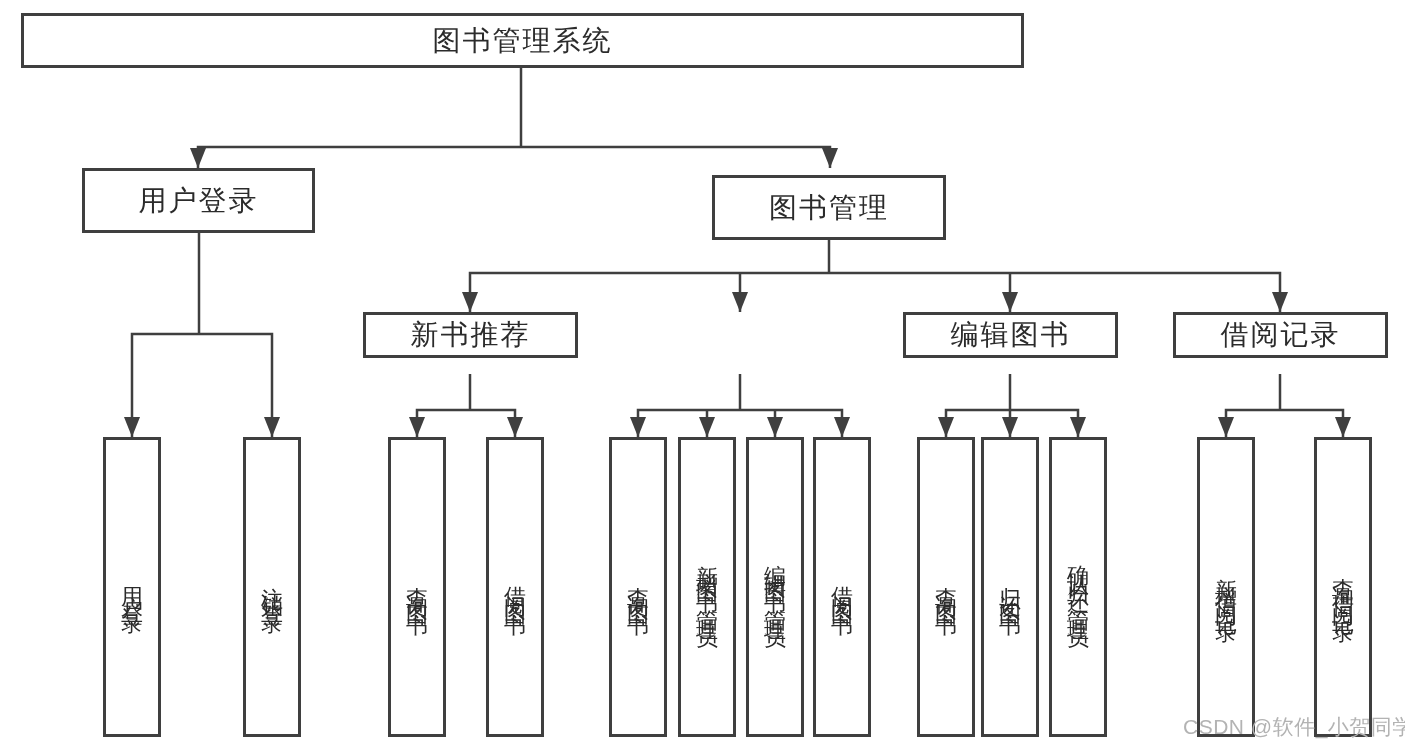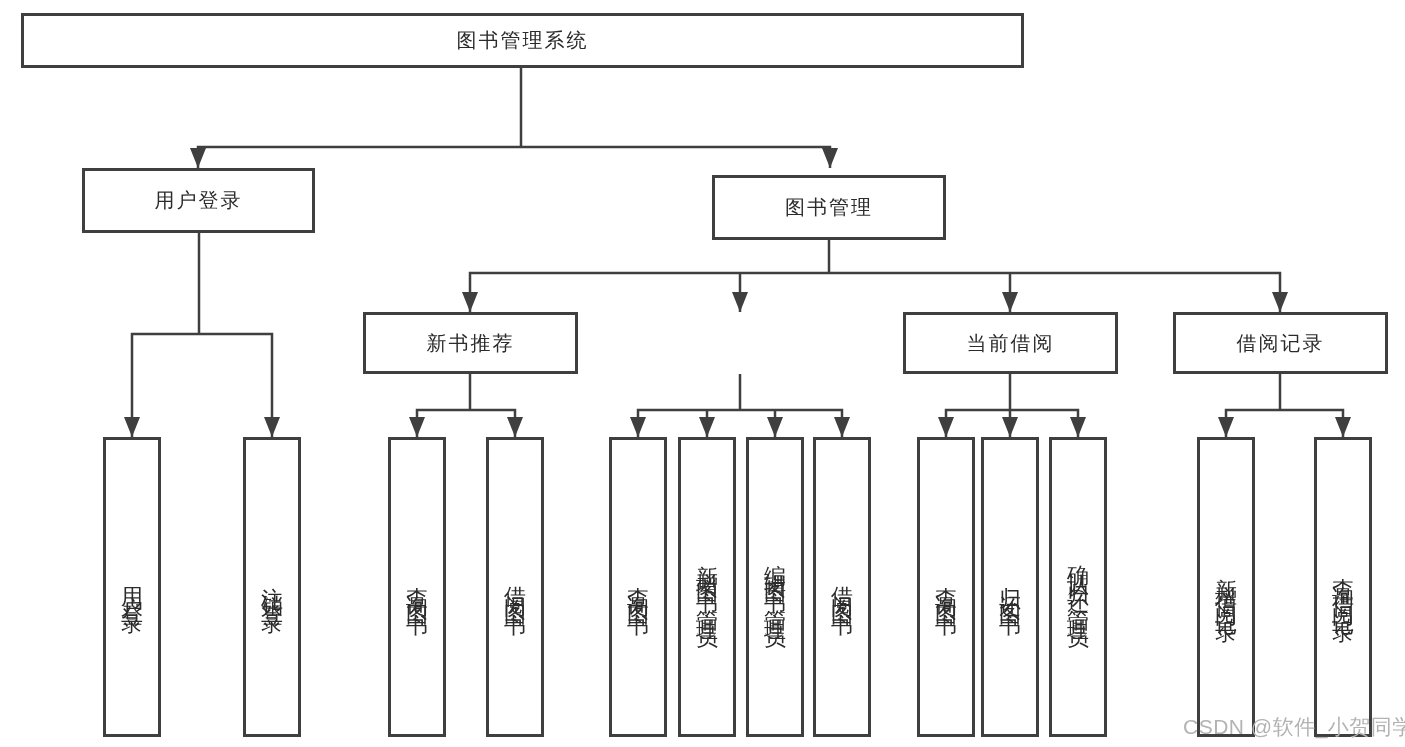--- a/index.html
+++ b/index.html
@@ -9,25 +9,25 @@
     overflow:hidden;position:relative;
   }
   .canvas{position:relative;width:1405px;height:747px;background:#ffffff;}
   svg.wires{position:absolute;left:0;top:0;z-index:1;}
   .box{
     position:absolute;box-sizing:border-box;z-index:2;
     border:3px solid #3f3f3f;background:#ffffff;
     display:flex;align-items:center;justify-content:center;
     color:#2b2b2b;text-align:center;
   }
-  .hbox{font-size:20px;letter-spacing:2px;}
+  .hbox{font-size:28px;letter-spacing:2px;}
   .root{left:21px;top:13px;width:1003px;height:55px;}
   .l2a{left:82px;top:168px;width:233px;height:65px;}
   .l2b{left:712px;top:175px;width:234px;height:65px;}
-  .l3{top:312px;width:215px;height:62px;}
+  .l3{top:312px;width:215px;height:46px;}
   .l3a{left:363px;} .l3b{left:633px;} .l3c{left:903px;} .l3d{left:1173px;}
   .leaf{top:437px;width:58px;height:300px;font-size:22px;}
   .leaf span{
     writing-mode:vertical-rl;text-orientation:mixed;
     letter-spacing:9px;line-height:1;white-space:nowrap;
   }
   .lf1{left:103px;}  .lf2{left:243px;}
   .lf3{left:388px;}  .lf4{left:486px;}
   .lf5{left:609px;}  .lf6{left:678px;}  .lf7{left:746px;}  .lf8{left:813px;}
   .lf9{left:917px;}  .lf10{left:981px;} .lf11{left:1049px;}
@@ -95,21 +95,21 @@
     <span>用户登录</span>
   </div>
   <div class="box hbox l2b">
     <span>图书管理</span>
   </div>
 
   <div class="box hbox l3 l3a">
     <span>新书推荐</span>
   </div>
   <div class="box hbox l3 l3c">
-    <span>当前借阅</span>
+    <span>编辑图书</span>
   </div>
   <div class="box hbox l3 l3d">
     <span>借阅记录</span>
   </div>
 
   <div class="box leaf lf1">
     <span>用户登录</span>
   </div>
   <div class="box leaf lf2">
     <span>注销登录</span>

